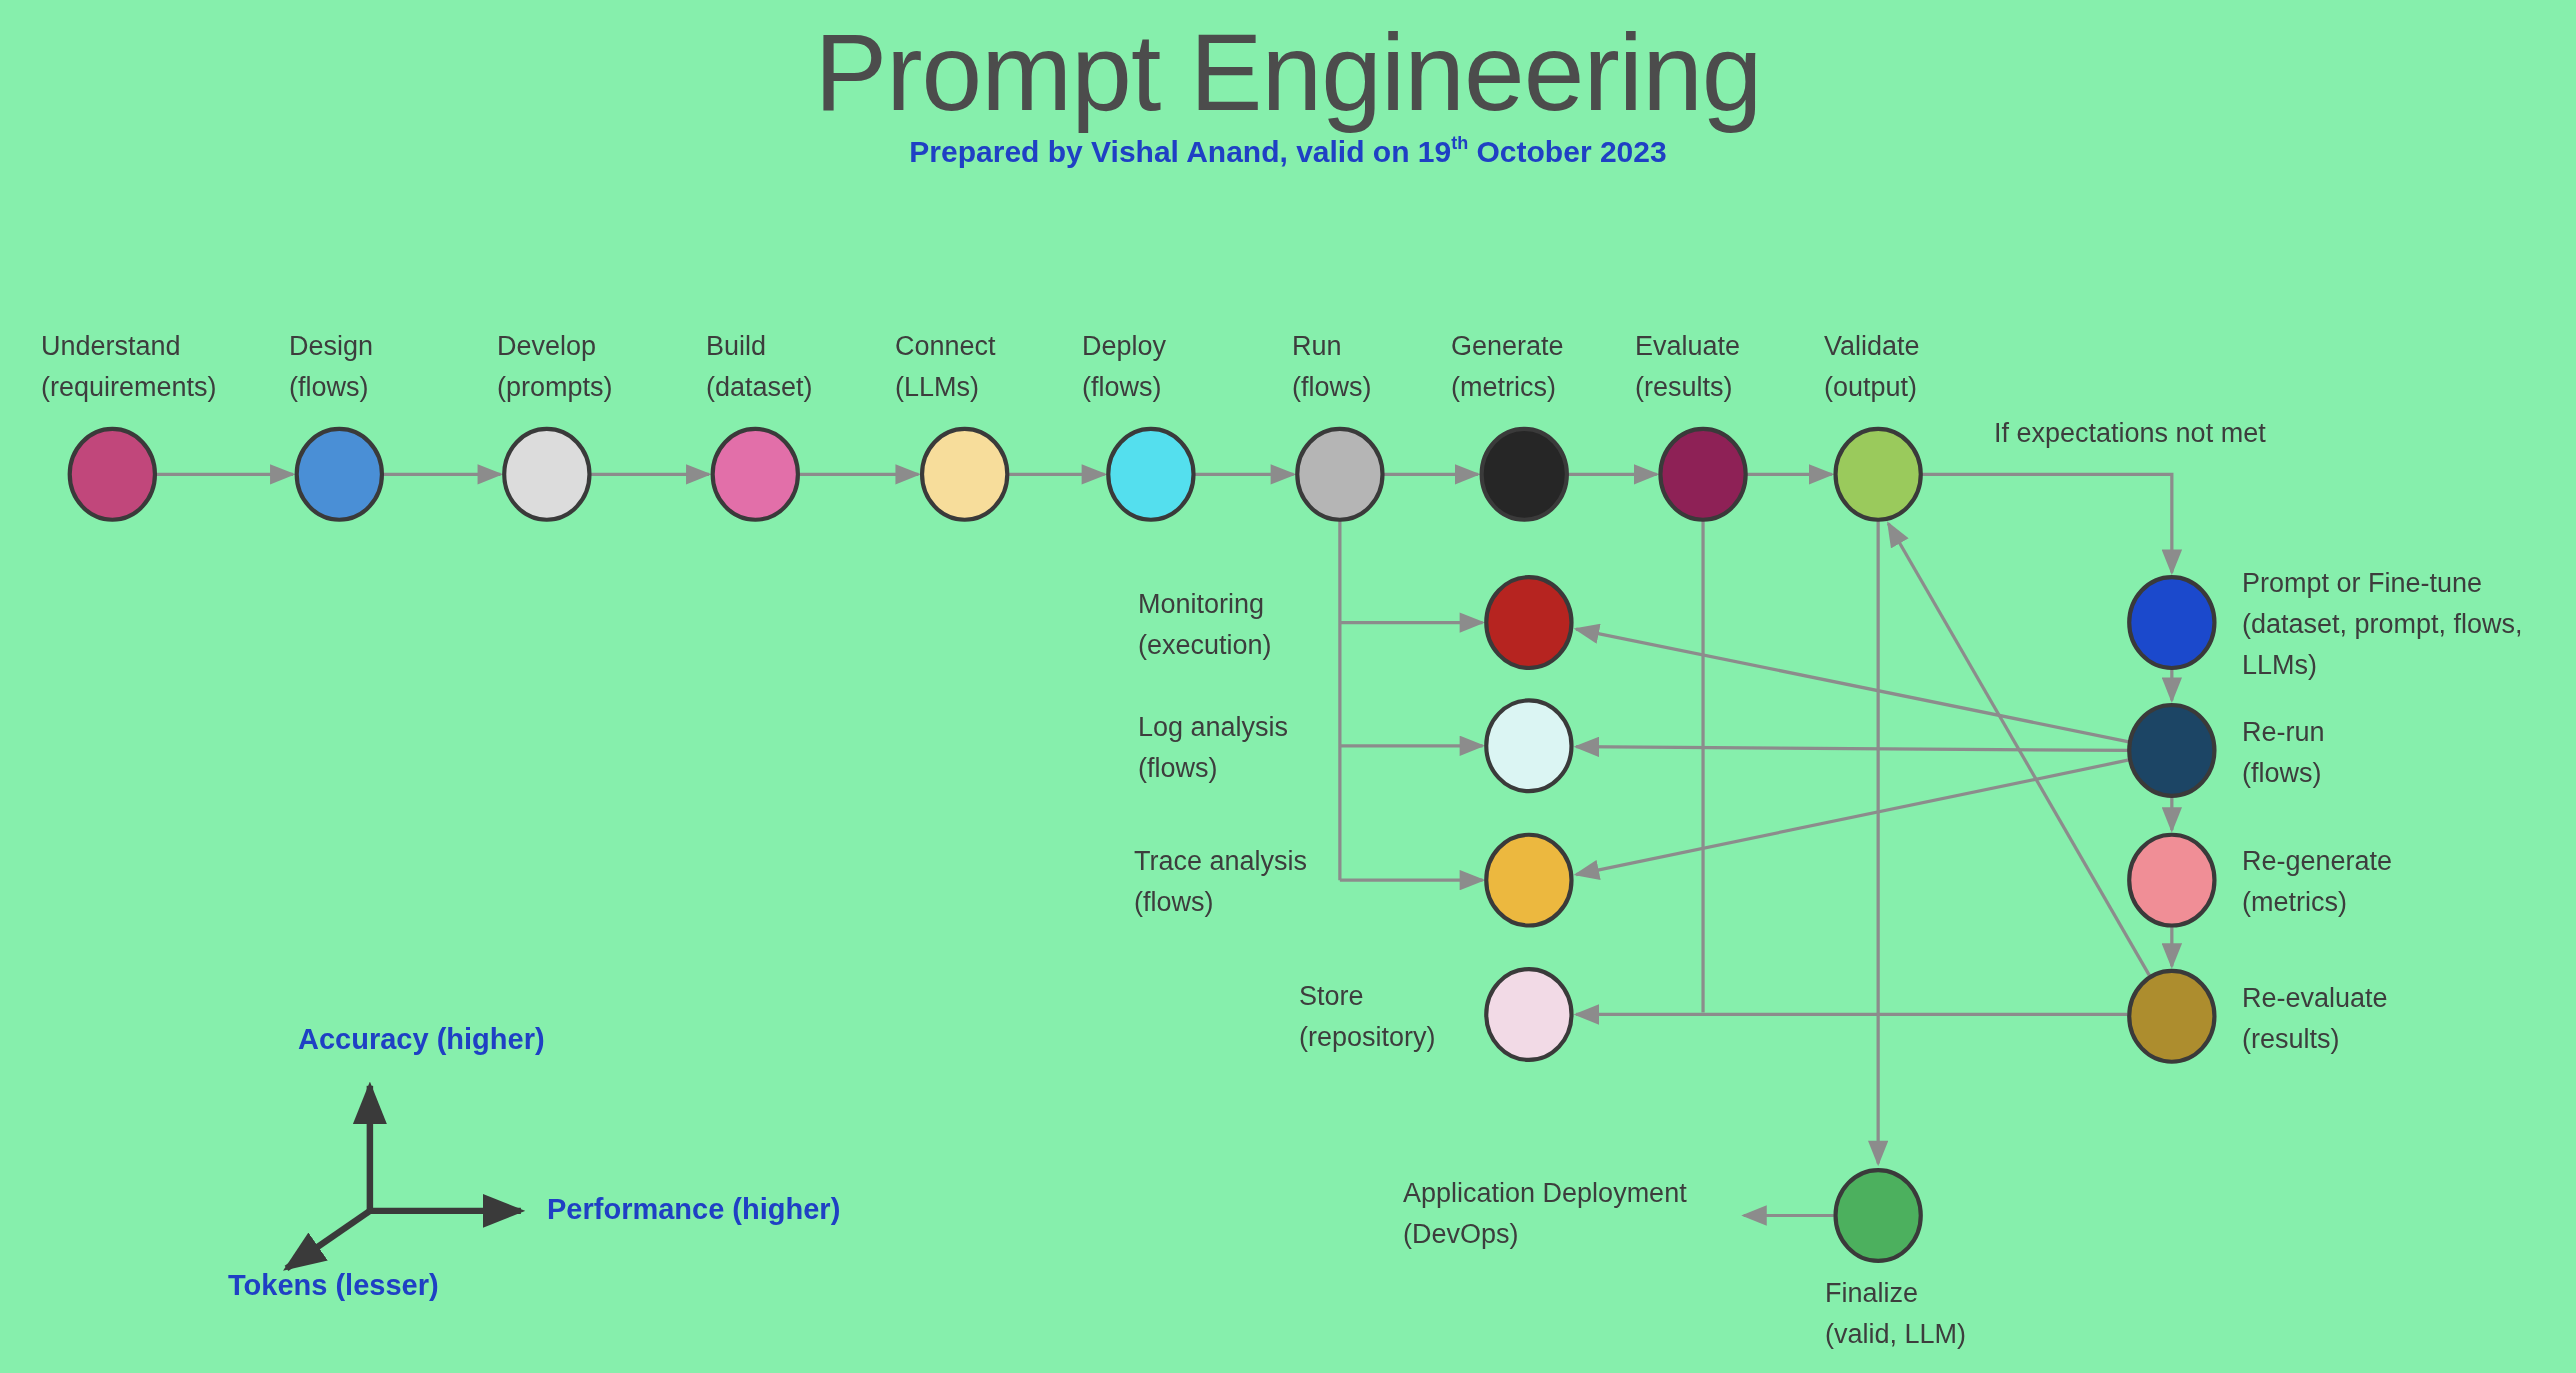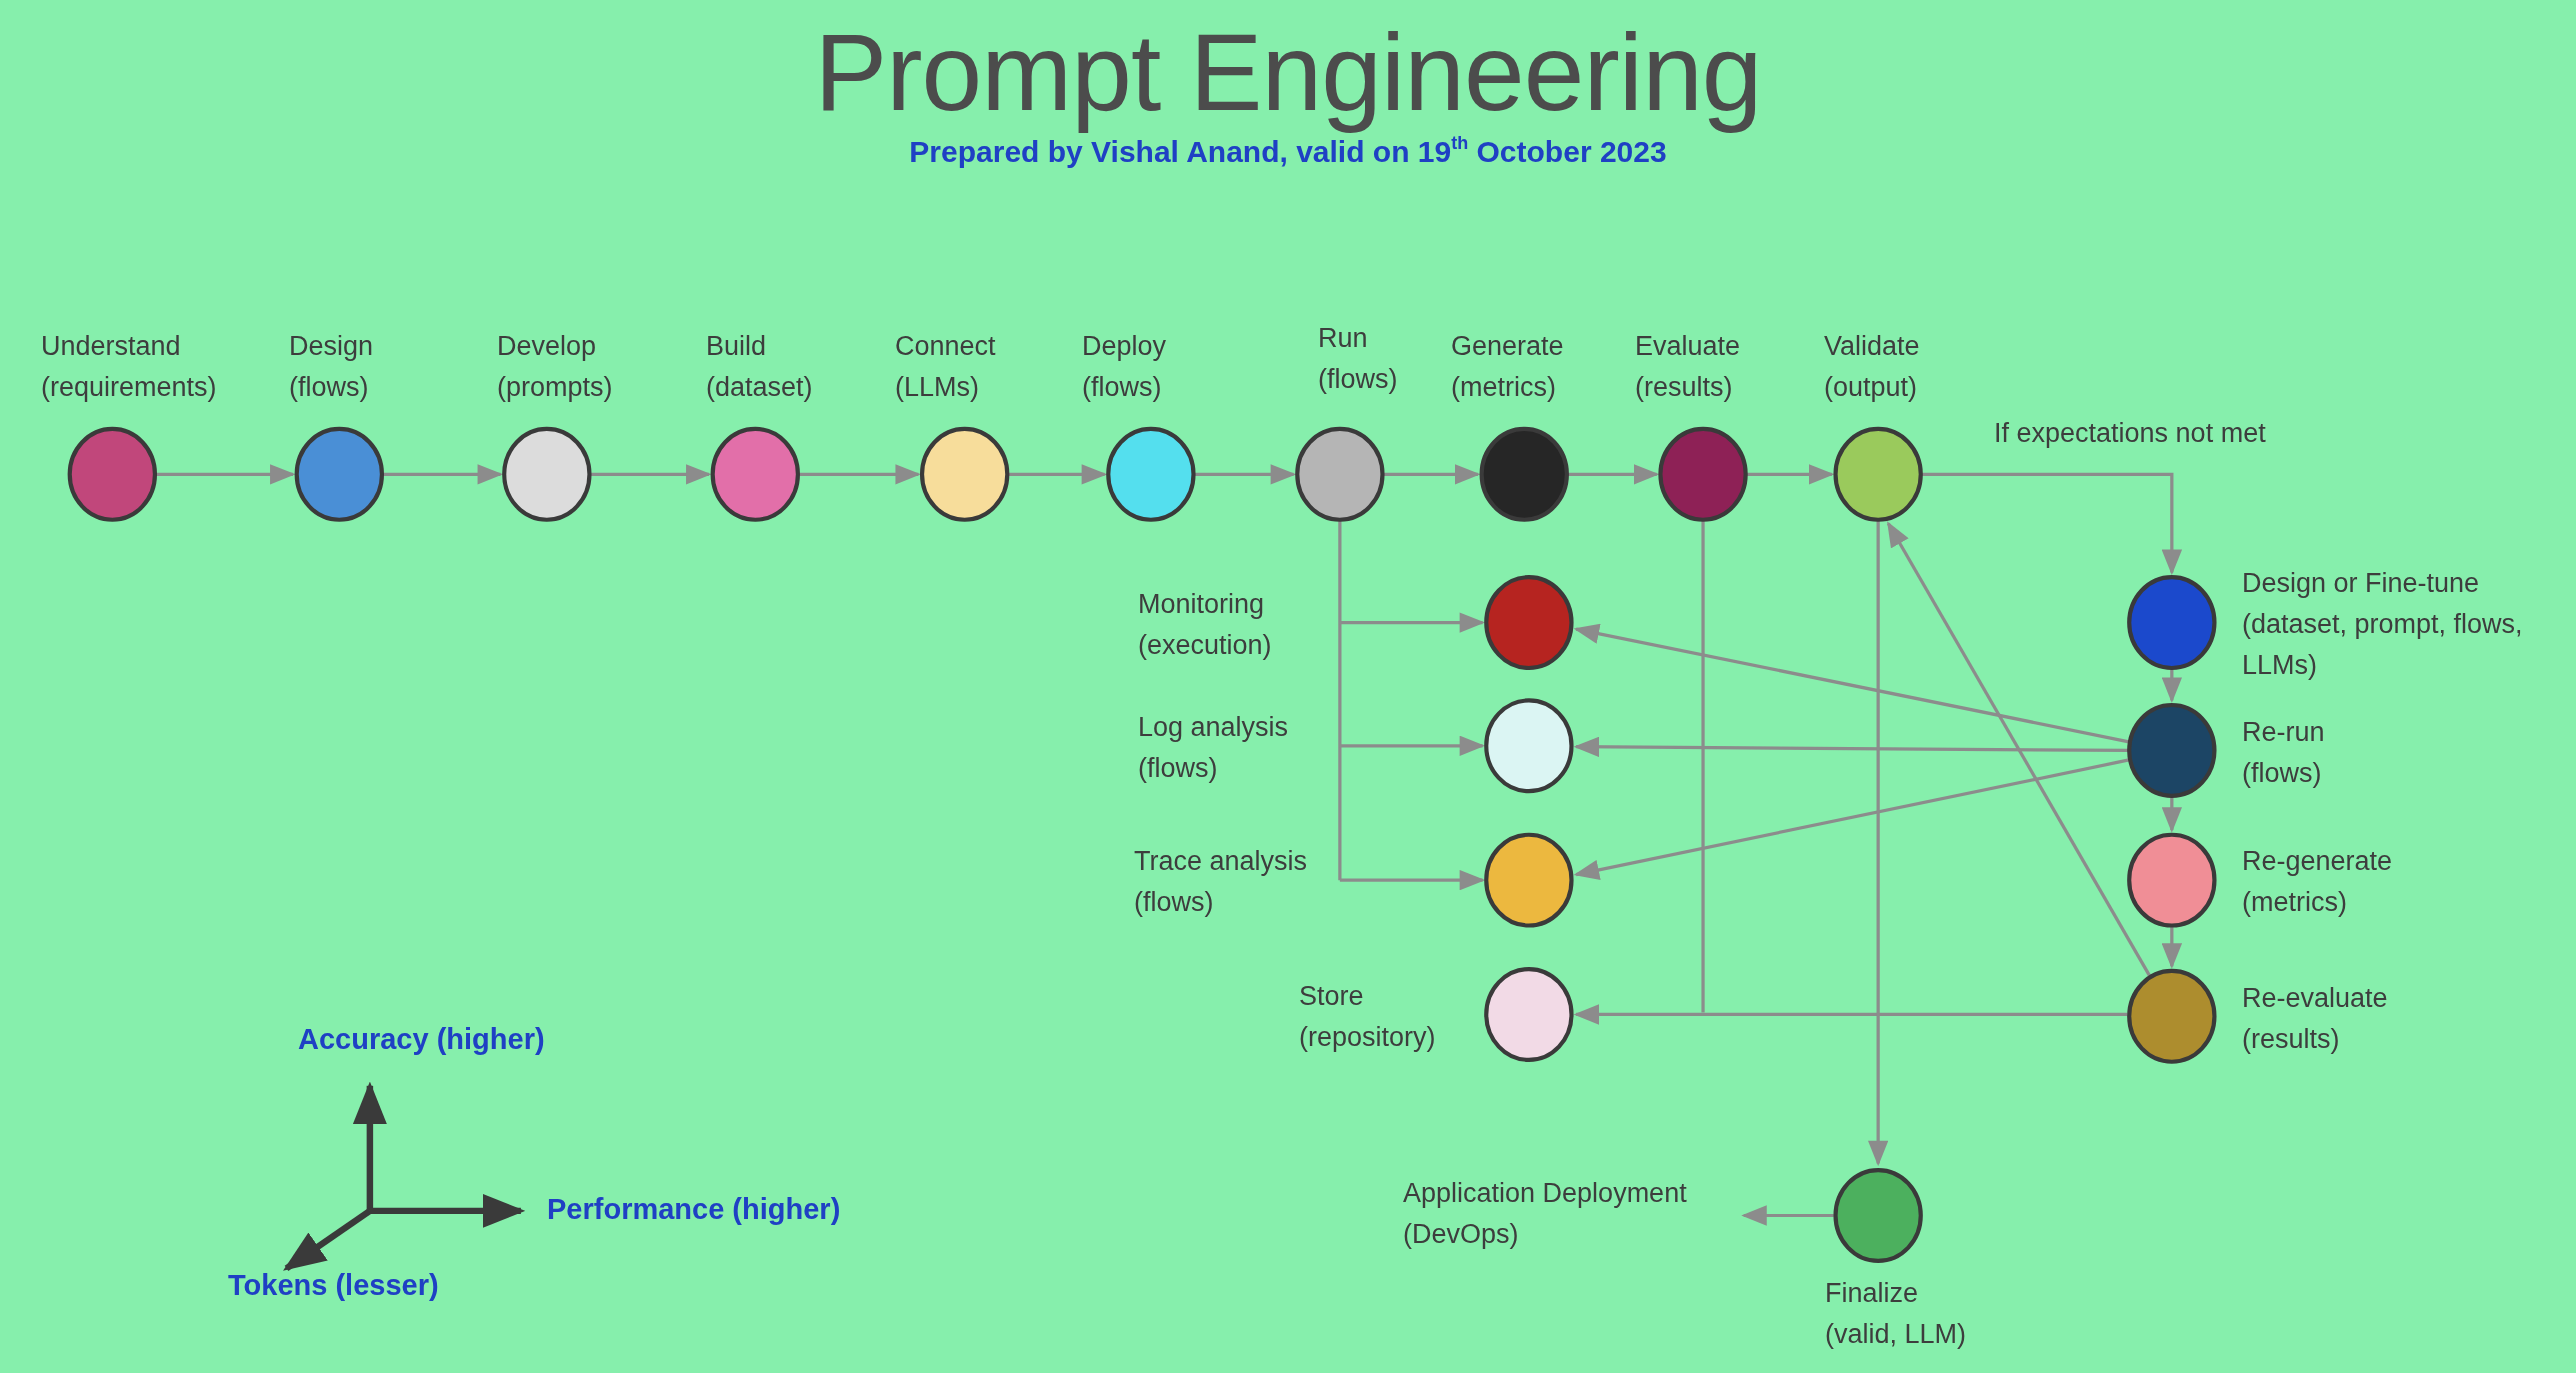--- a/index.html
+++ b/index.html
@@ -144,21 +144,21 @@
         <div>(dataset)</div>
       </div>
       <div class="node-label" style="left: 895px; top: 326px;">
         <div>Connect</div>
         <div>(LLMs)</div>
       </div>
       <div class="node-label" style="left: 1082px; top: 326px;">
         <div>Deploy</div>
         <div>(flows)</div>
       </div>
-      <div class="node-label" style="left: 1292px; top: 318px; margin-left: 26px;">
+      <div class="node-label" style="left: 1292px; top: 326px;">
         <div>Run</div>
         <div>(flows)</div>
       </div>
       <div class="node-label" style="left: 1451px; top: 326px;">
         <div>Generate</div>
         <div>(metrics)</div>
       </div>
       <div class="node-label" style="left: 1635px; top: 326px;">
         <div>Evaluate</div>
         <div>(results)</div>
@@ -177,21 +177,21 @@
       </div>
       <div class="node-label" style="left: 1134px; top: 841px;">
         <div>Trace analysis</div>
         <div>(flows)</div>
       </div>
       <div class="node-label" style="left: 1299px; top: 976px;">
         <div>Store</div>
         <div>(repository)</div>
       </div>
       <div class="node-label" style="left: 2242px; top: 563px;">
-        <div>Design or Fine-tune</div>
+        <div>Prompt or Fine-tune</div>
         <div>(dataset, prompt, flows,</div>
         <div>LLMs)</div>
       </div>
       <div class="node-label" style="left: 2242px; top: 712px;">
         <div>Re-run</div>
         <div>(flows)</div>
       </div>
       <div class="node-label" style="left: 2242px; top: 841px;">
         <div>Re-generate</div>
         <div>(metrics)</div>

